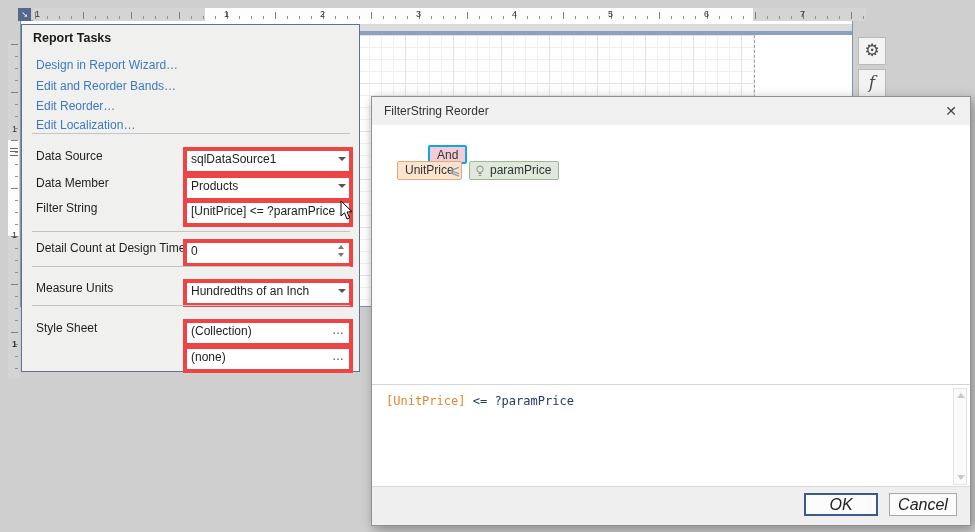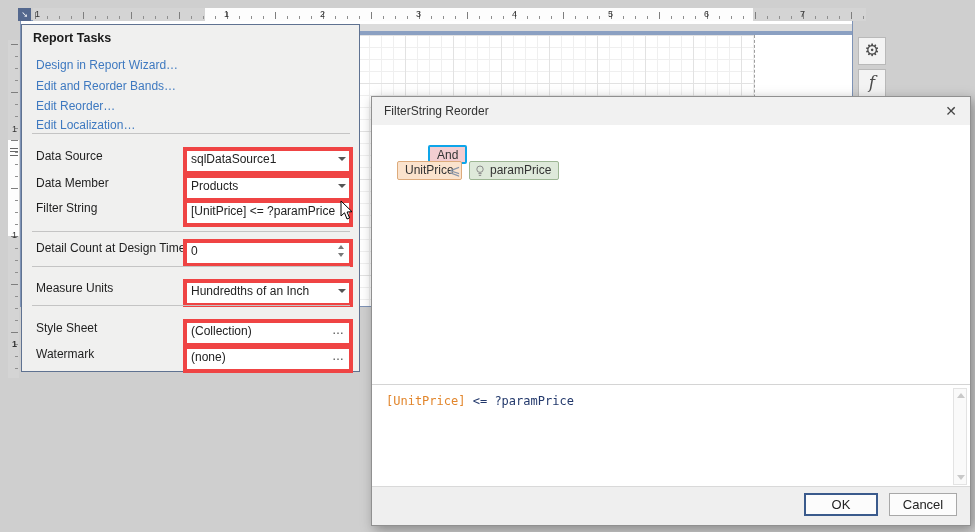--- a/index.html
+++ b/index.html
@@ -91,21 +91,21 @@
   .expr-text .tok-rest  { color:#22386b; }
   .vscroll { position:absolute; right:3px; top:3px; bottom:3px; width:14px; background:#fafafa;
              border:1px solid #e3e3e3; }
   .vscroll .a-up, .vscroll .a-dn { position:absolute; left:3px; width:0; height:0;
              border-left:4px solid transparent; border-right:4px solid transparent; }
   .vscroll .a-up { top:4px; border-bottom:5px solid #c9c9c9; }
   .vscroll .a-dn { bottom:4px; border-top:5px solid #c9c9c9; }
   .dfooter { position:absolute; left:0; right:0; bottom:0; height:39px; background:#efefef;
              border-top:1px solid #d9d9d9; }
   .btn { position:absolute; top:6px; height:23px; background:#fcfcfc; text-align:center;
-         line-height:20px; font-size:13px; color:#222; cursor:pointer; }
+         line-height:20px; font-size:16px; color:#222; cursor:pointer;font-style:italic; }
   .btn.ok { left:432px; width:74px; border:2px solid #3a5a8c; }
   .btn.cancel { left:517px; width:68px; border:1px solid #a8a8a8; line-height:21px; }
 
   .cursor { position:absolute; left:340px; top:200px; z-index:30; }
 </style>
 </head>
 <body>
 
 <div id="stage">
 
@@ -194,21 +194,20 @@
     </div>
 
     <div class="sep" style="top:280px"></div>
 
     <div class="lbl" style="top:296px">Style Sheet</div>
     <div class="fld" style="top:294px">
       <span class="val">(Collection)</span>
       <span class="ellipsis-btn">…</span>
     </div>
 
-    <div class="lbl" style="top:322px">Watermark</div>
     <div class="fld" style="top:320px">
       <span class="val">(none)</span>
       <span class="ellipsis-btn">…</span>
     </div>
   </div>
 
   <div class="dialog">
     <div class="titlebar">
       <span class="dtitle">FilterString Reorder</span>
       <span class="close">✕</span>

